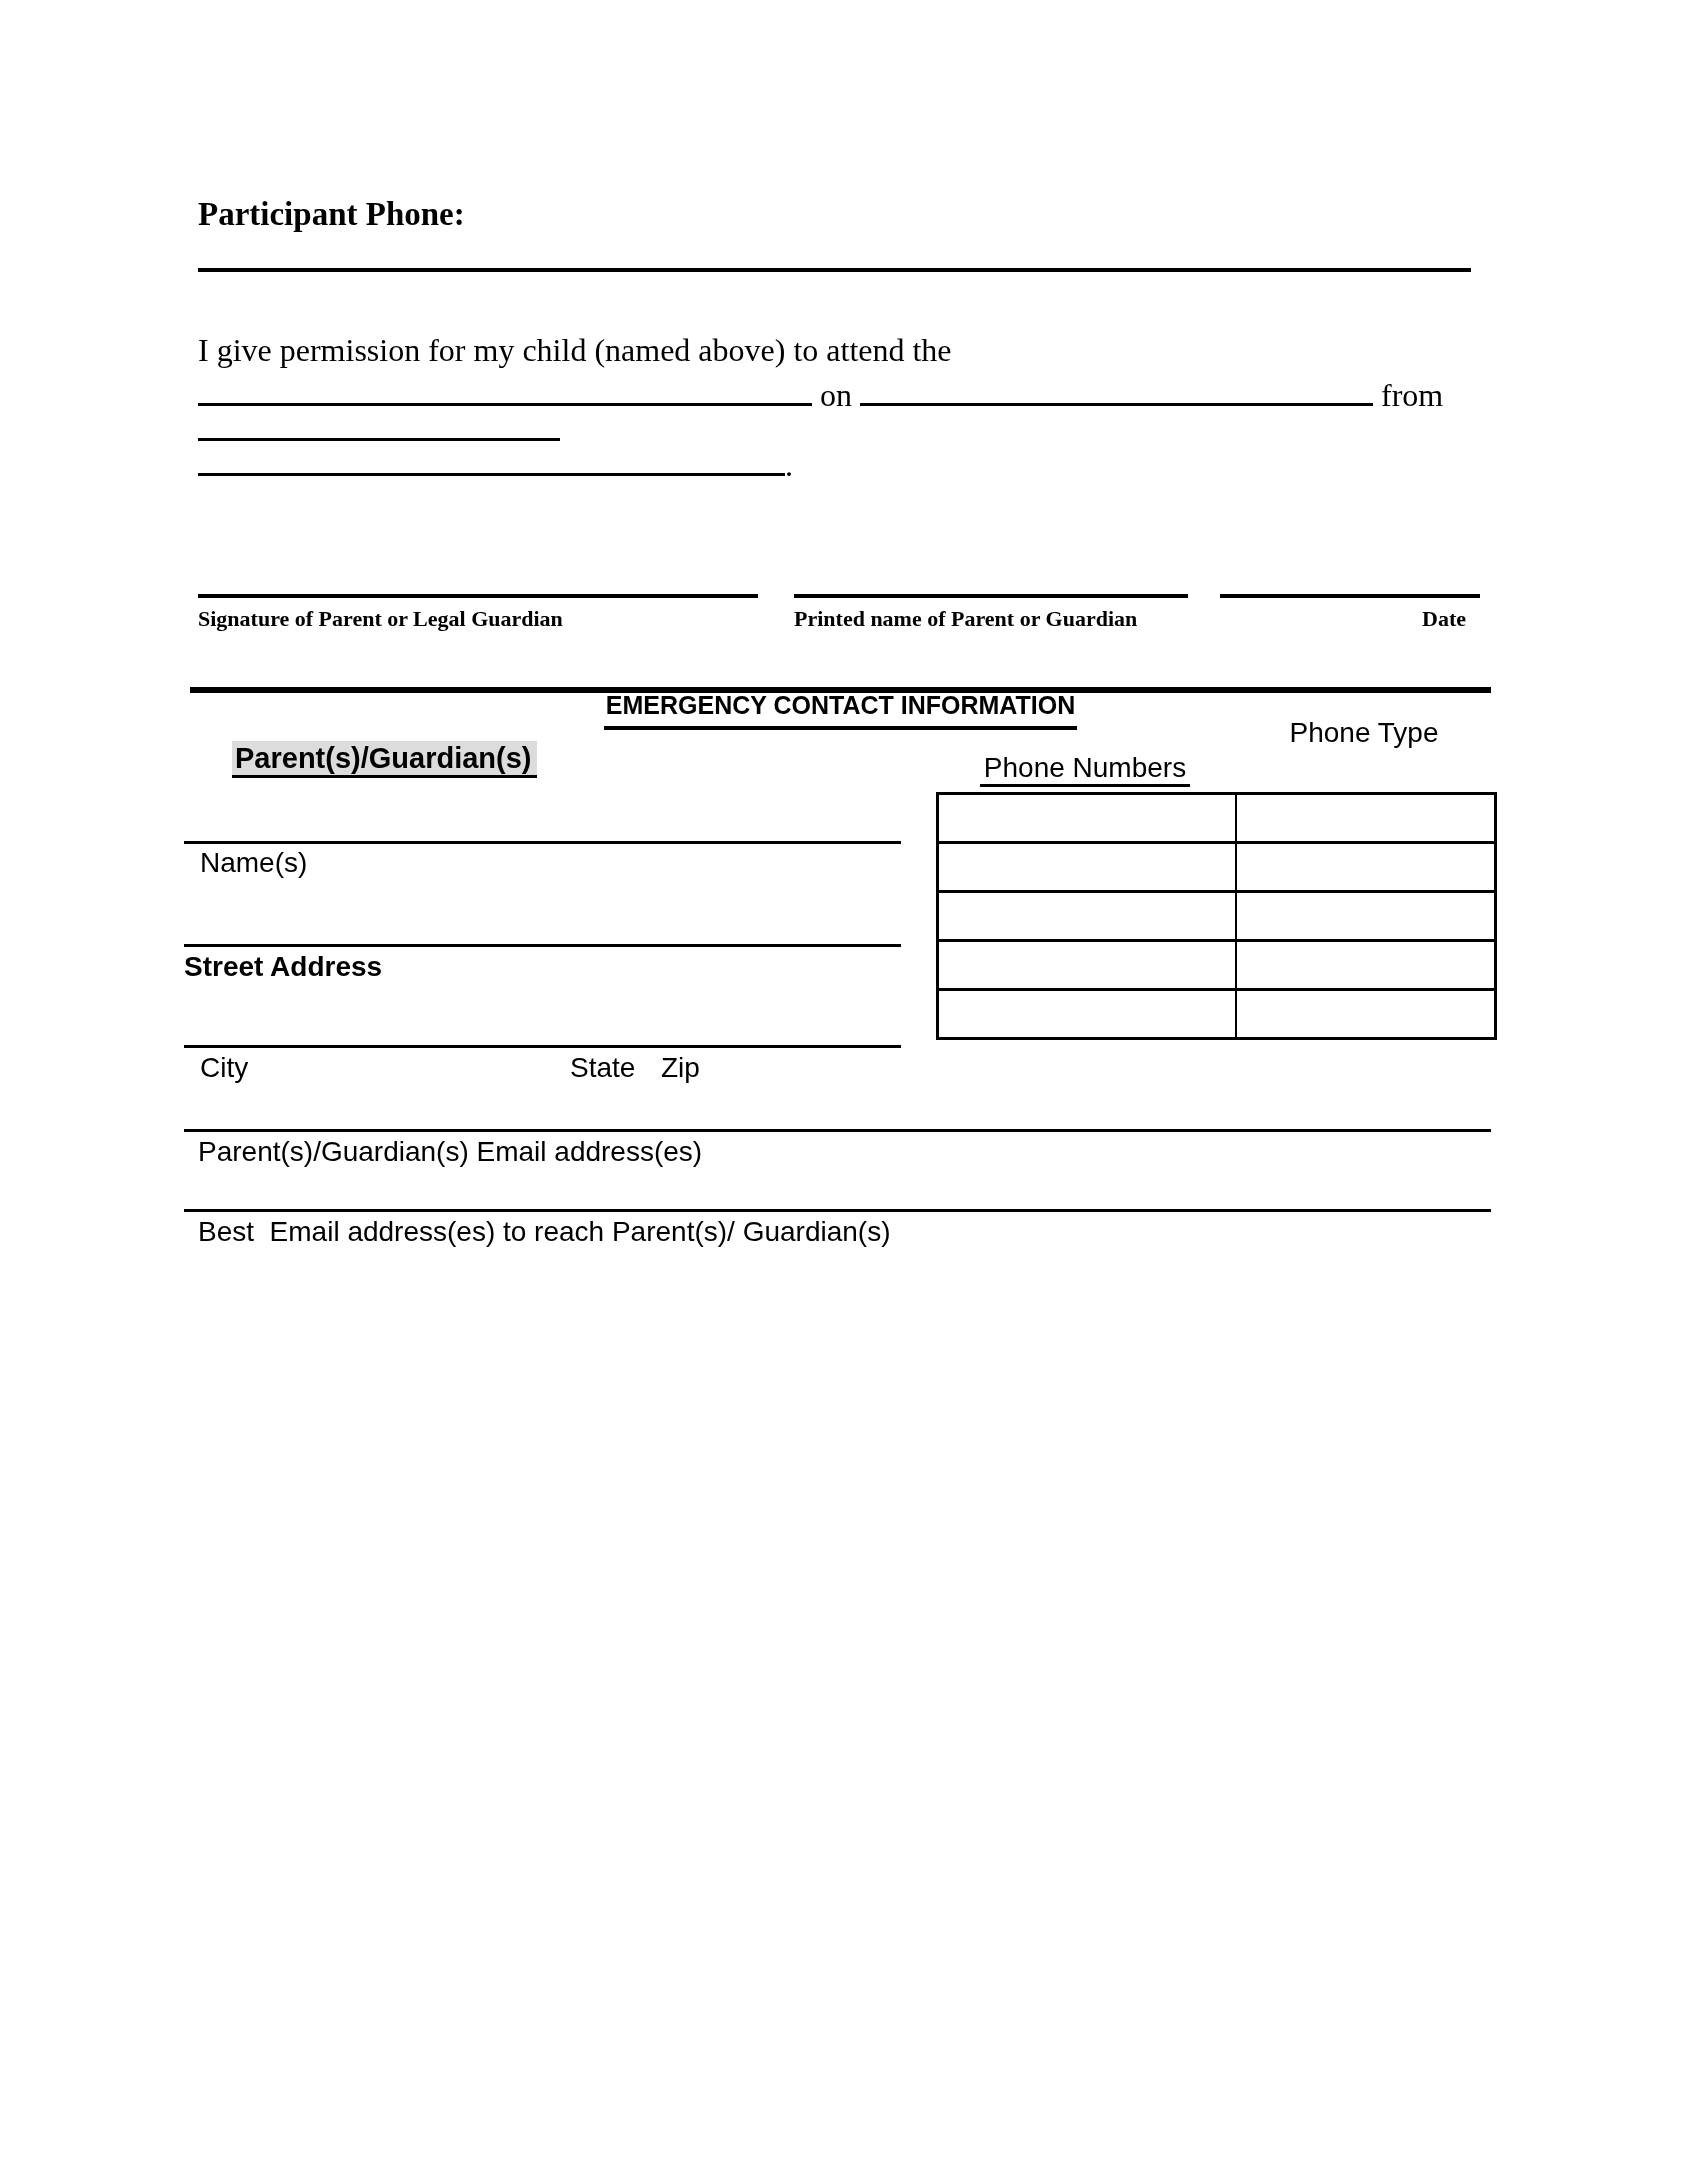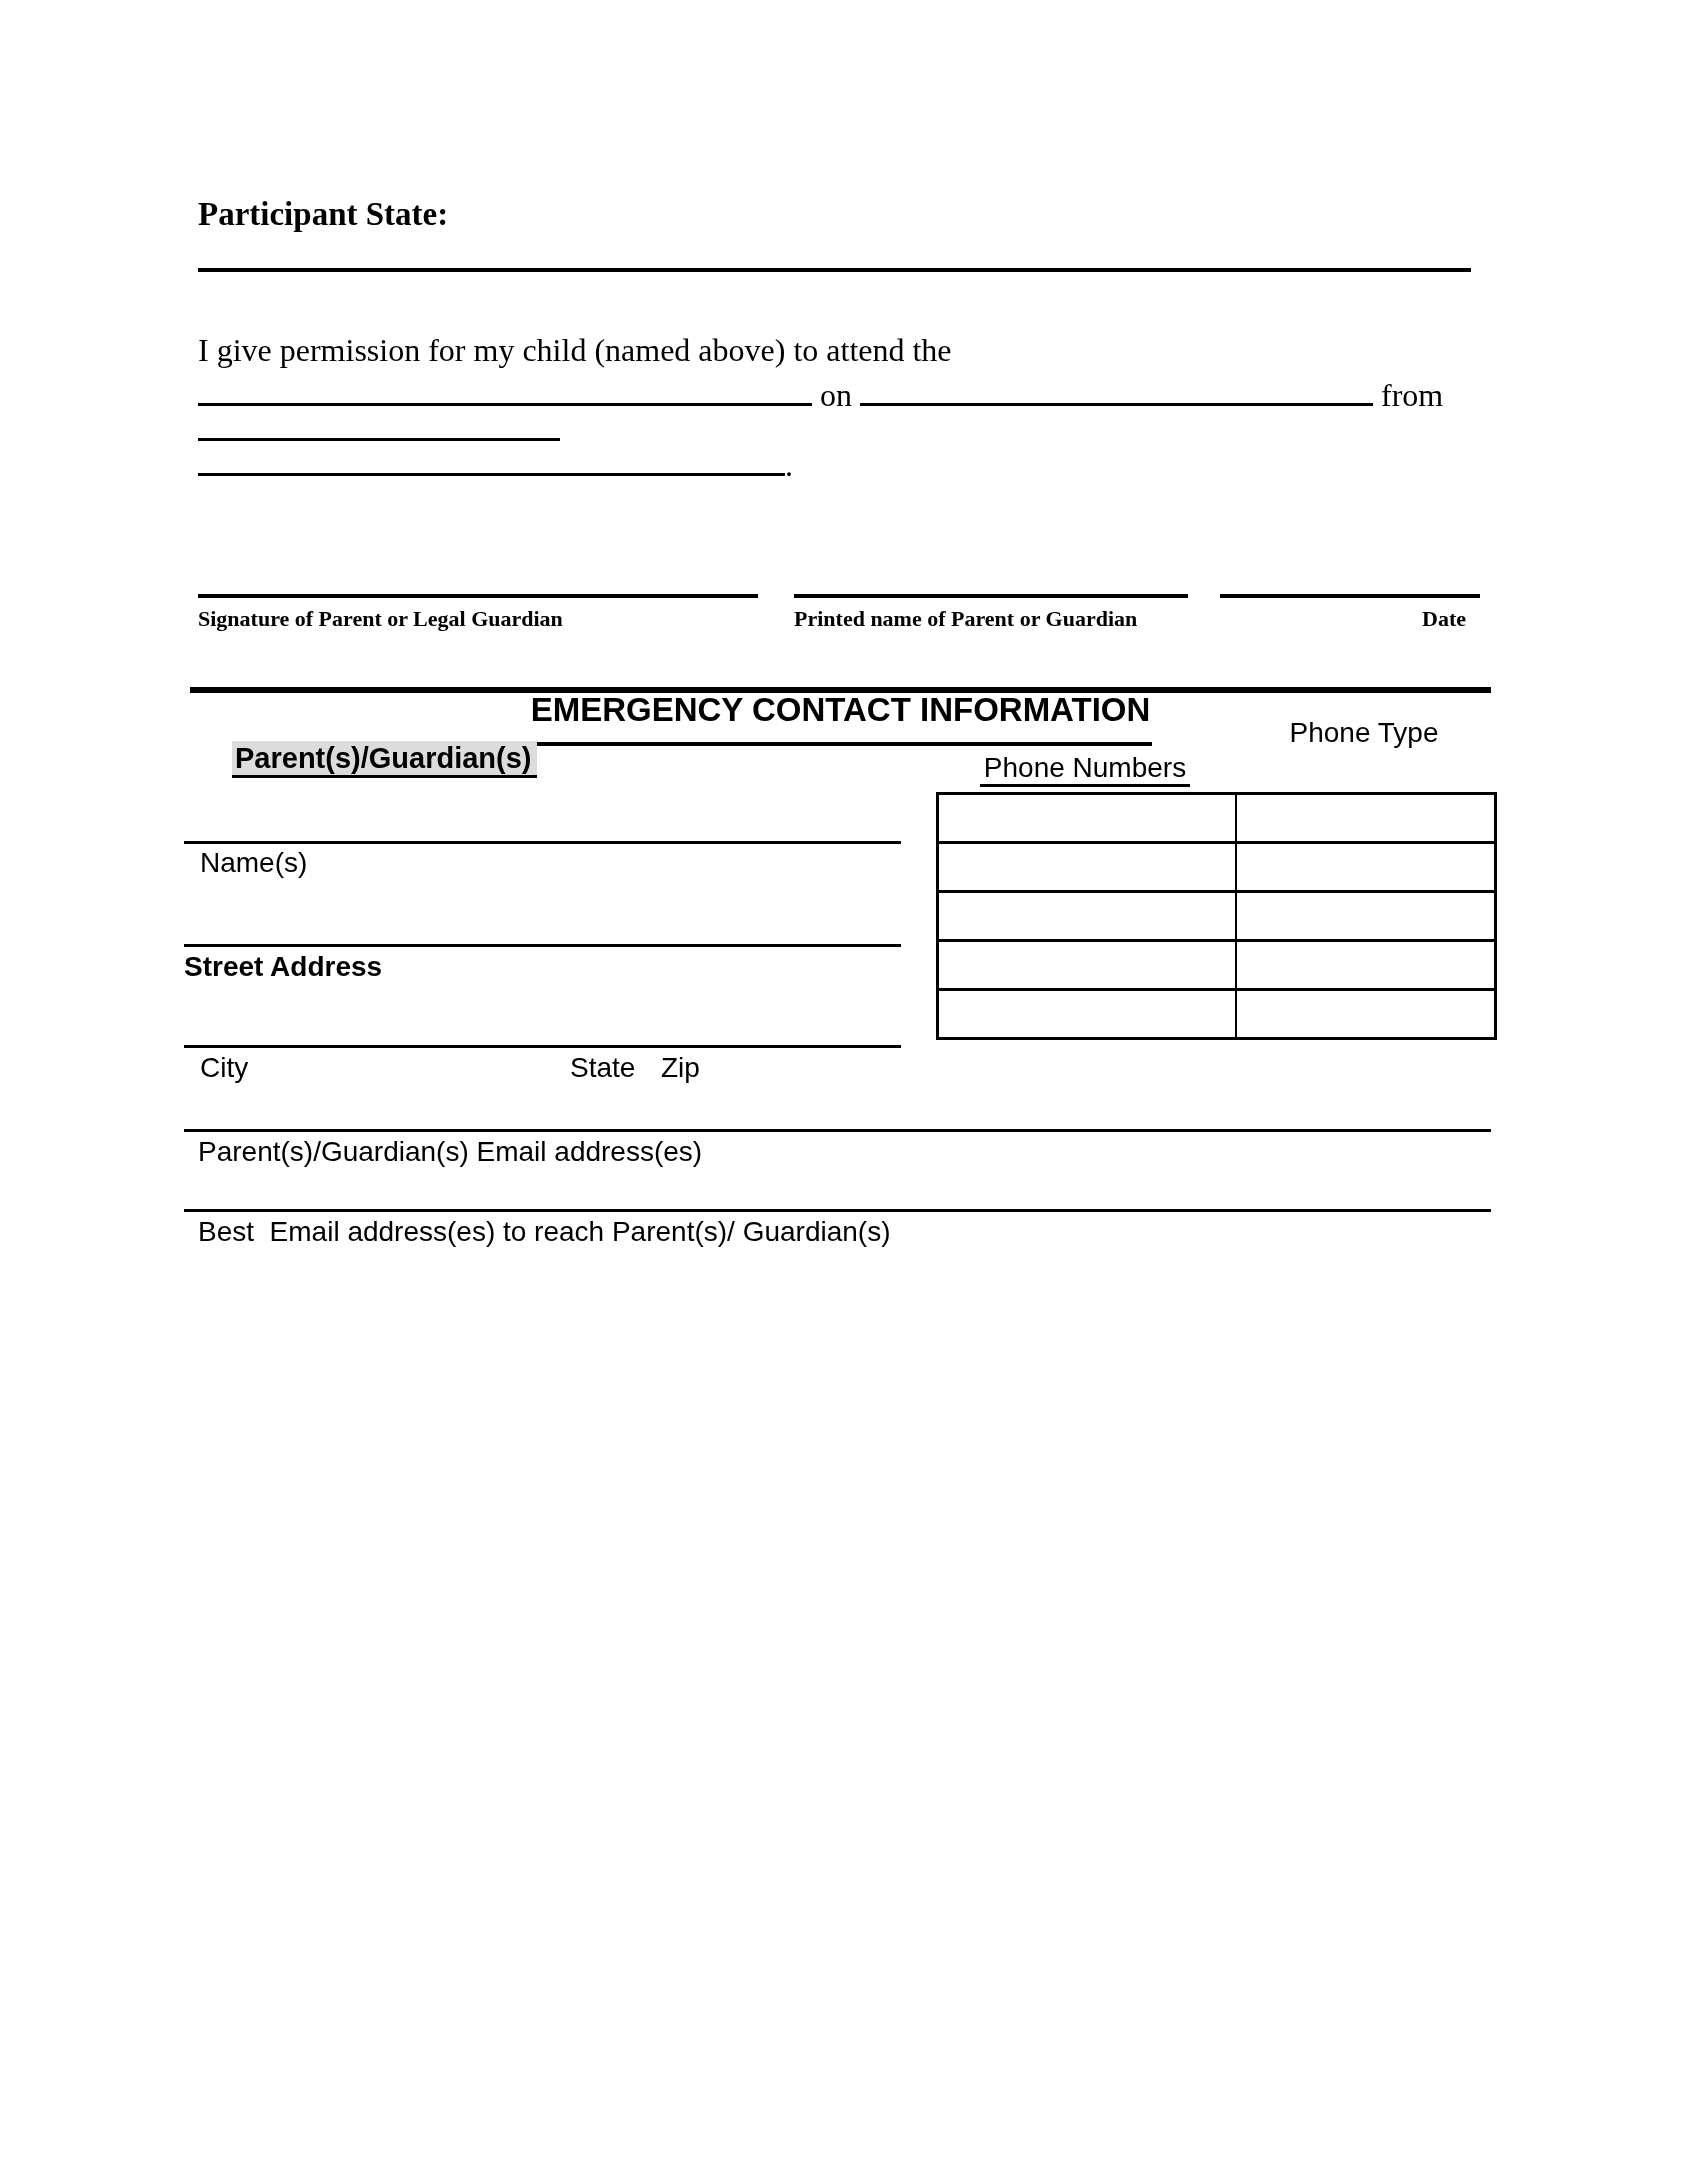--- a/index.html
+++ b/index.html
@@ -14,41 +14,41 @@
   .blank {
     display:inline-block; height:1em;
     border-bottom:3px solid #000; vertical-align:baseline;
   }
   .para { font-size:32px; line-height:36px; white-space:nowrap;text-align:right; }
   .sig-label { font-size:22px; font-weight:bold; }
   .field-label { font-size:28px; font-family:"Liberation Sans", sans-serif; }
   .section-title-wrap { text-align:center; }
   .section-title-text {
     display:inline-block; font-family:"Liberation Sans", sans-serif;
-    font-weight:bold; font-size:33px; line-height:1;
-    border-bottom:4px solid #000; padding:0 2px 16px 2px;
+    font-weight:bold; font-size:25px; line-height:1;
+    border-bottom:4px solid #000; padding:0 2px 8px 2px;
   }
   .pg-label {
     display:inline-block; font-family:"Liberation Sans", sans-serif;
     font-weight:bold; font-size:29px; line-height:1;
     background:#dcdcdc; border-bottom:3px solid #000; padding:3px 5px 2px 3px;
   }
   .col-head { font-size:28px; font-family:"Liberation Sans", sans-serif; line-height:34px; text-align:center; }
   .col-head .underlined { border-bottom:3px solid #000; padding:0 4px 1px 4px; }
   table.phone-table { border-collapse:collapse; }
   table.phone-table td { border:2px solid #000; height:49px; }
   table.phone-table tr { border-top:3px solid #000; border-bottom:3px solid #000; }
   table.phone-table { border:3px solid #000; }
   .right-align { text-align:right; }
   .prewrap { white-space:pre-wrap; }
 </style>
 </head>
 <body>
 
-<div class="abs serif" style="left:198px; top:196px; font-size:33px; font-weight:bold;">Participant State:</div>
+<div class="abs serif" style="left:198px; top:196px; font-size:33px; font-weight:bold;">Participant Phone:</div>
 <div class="hline" style="left:198px; top:268px; width:1273px; height:4px;"></div>
 
 <div class="abs para serif" style="left:198px; top:332px;">I give permission for my child (named above) to attend the</div>
 
 <div class="abs para serif" style="left:198px; top:374px;">
   <span class="blank" style="width:614px;"></span>
   <span>on</span>
   <span class="blank" style="width:513px;"></span>
   <span>from</span>
 </div>

